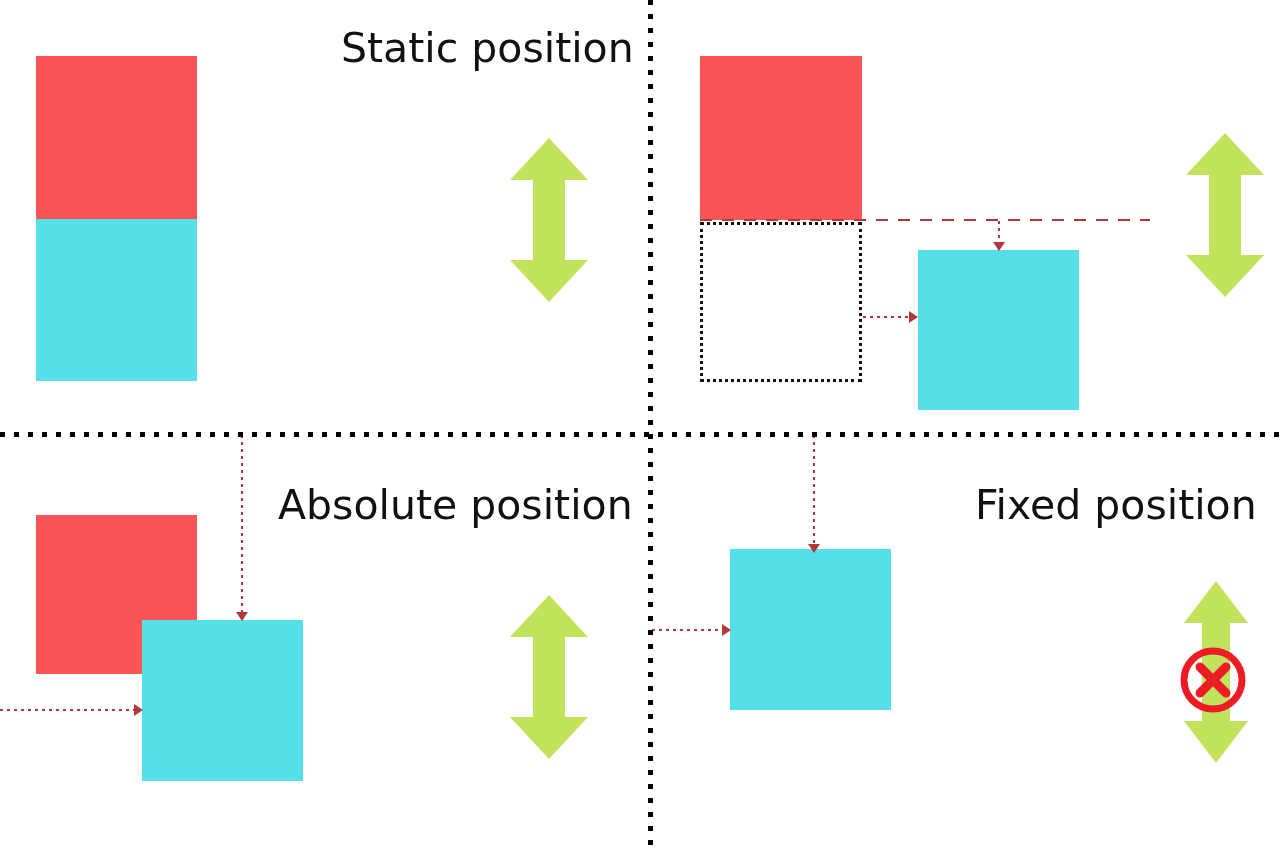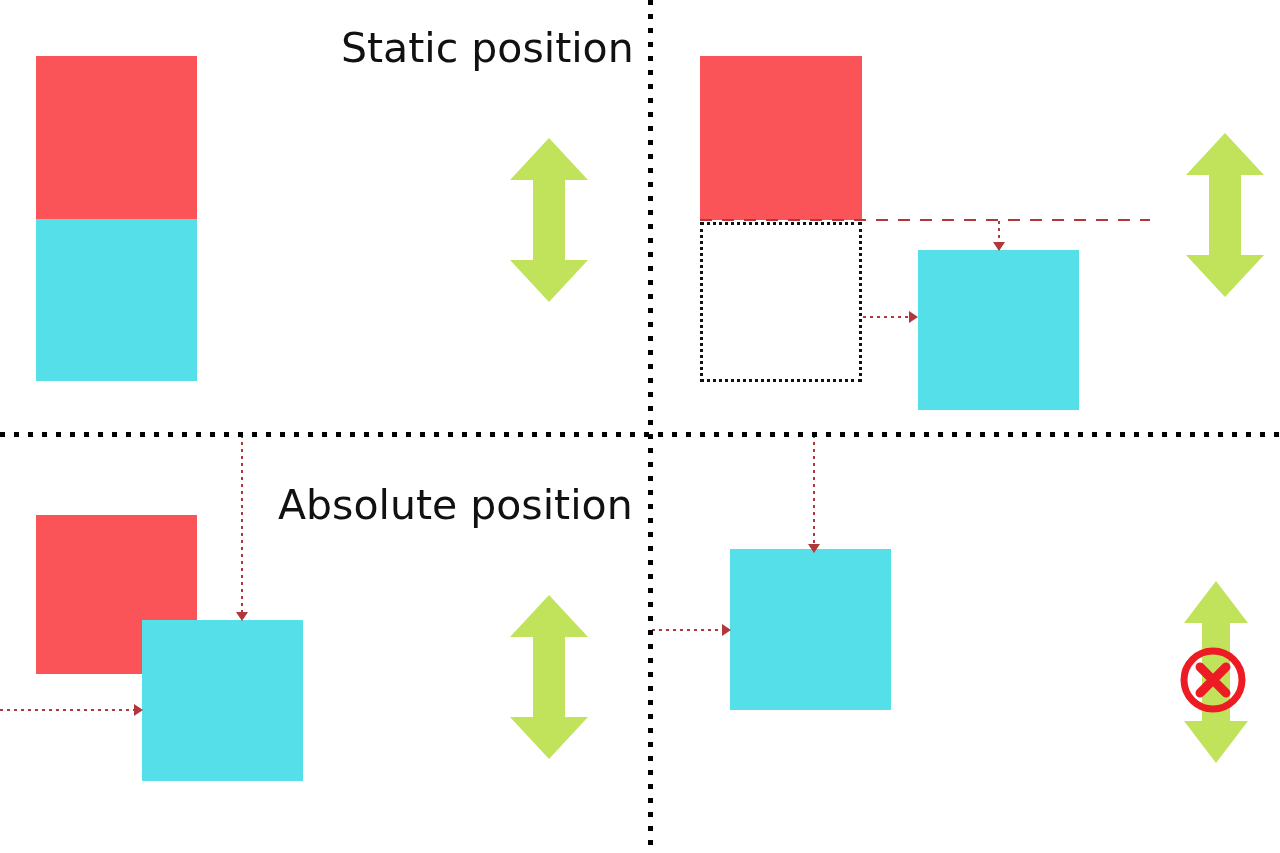--- a/index.html
+++ b/index.html
@@ -224,20 +224,21 @@
 
     <div class="resize-arrow" id="abs-arrow">
       <svg viewBox="0 0 82 164" xmlns="http://www.w3.org/2000/svg">
         <path d="M41 0 L80 42 L57 42 L57 122 L80 122 L41 164 L2 122 L25 122 L25 42 L2 42 Z" fill="#C1E35C"></path>
       </svg>
     </div>
   </div>
 
   <div class="quadrant" id="q-fixed">
 
+    <div class="q-title" id="title-fixed">Fixed position</div>
 
     <div class="box box-cyan" id="fix-cyan"></div>
 
     <div class="guide-v" id="fix-vline"></div>
     <div class="arrow-head arrow-down" id="fix-varrow"></div>
     <div class="guide-h" id="fix-hline"></div>
     <div class="arrow-head arrow-right" id="fix-harrow"></div>
 
     <div class="resize-arrow" id="fix-arrow">
       <svg viewBox="0 0 68 182" xmlns="http://www.w3.org/2000/svg">

